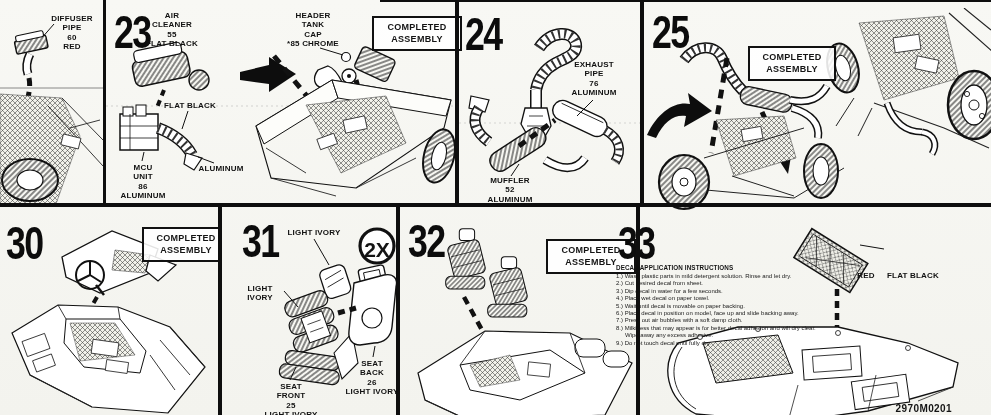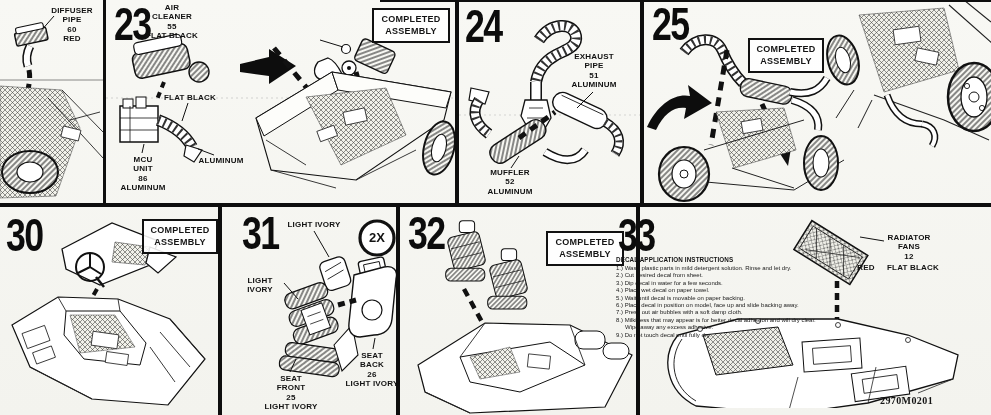--- a/index.html
+++ b/index.html
@@ -1,33 +1,33 @@
 <!DOCTYPE html>
 <html><head>
 <meta charset="utf-8">
 <style>
   html,body{margin:0;padding:0;background:#e8e8e4;}
   #sheet{position:relative;width:991px;height:415px;background:linear-gradient(#f8f8f4,#f3f3ee);
          font-family:"Liberation Sans",sans-serif;color:#141414;overflow:hidden;}
-  .panel{position:absolute;overflow:hidden;}
+  .panel{position:absolute;overflow:hidden;margin-top:8px;}
   .art{position:absolute;left:0;top:0;}
   .divider{position:absolute;background:#0e0e0e;}
   .step{position:absolute;font-weight:bold;font-size:42px;line-height:.9;color:#0c0c0c;
         letter-spacing:-2px;transform:scale(.85,1.08);transform-origin:top left;}
   .lbl{position:absolute;font-size:8px;line-height:1.18;font-weight:600;text-align:center;
        white-space:pre-line;letter-spacing:.2px;color:#111;}
   .cabox{position:absolute;border:2px solid #111;background:rgba(255,255,255,.88);
          font-weight:bold;font-size:9px;line-height:1.3;text-align:center;
-         padding:4px 6px;white-space:pre-line;letter-spacing:.3px;}
-  .badge-txt{position:absolute;font-weight:bold;font-size:13px;text-align:center;letter-spacing:0;}
+         padding:4px 12px;white-space:pre-line;letter-spacing:.3px;}
+  .badge-txt{position:absolute;font-weight:bold;font-size:21px;text-align:center;letter-spacing:0;}
   .dl-title{position:absolute;font-size:6.3px;font-weight:bold;letter-spacing:.1px;}
   .dl{position:absolute;margin:0;padding:0;list-style:none;font-size:6px;line-height:7.4px;
       font-weight:500;color:#1a1a1a;}
   .dl li{padding-left:9px;text-indent:-9px;}
-  .code{position:absolute;font-weight:bold;font-size:10px;letter-spacing:.4px;font-family:Liberation Serif, serif;}
+  .code{position:absolute;font-weight:bold;font-size:10px;letter-spacing:.4px;text-align:right;}
 </style>
 </head>
 <body>
 
 <div id="sheet">
 
   <section class="panel" style="left:0;top:0;width:103px;height:203px">
     <svg class="art" width="103" height="203">
       <defs>
         <pattern id="ha" patternUnits="userSpaceOnUse" width="4" height="4" patternTransform="rotate(45)">
@@ -131,20 +131,24 @@
     <div class="lbl" style="left:30px;top:3px;width:72px">AIR
 CLEANER
 55
 FLAT BLACK</div>
     <div class="lbl" style="left:56px;top:93px;width:56px">FLAT BLACK</div>
     <div class="lbl" style="left:8px;top:155px;width:58px">MCU
 UNIT
 86
 ALUMINUM</div>
     <div class="lbl" style="left:88px;top:156px;width:54px">ALUMINUM</div>
+    <div class="lbl" style="left:172px;top:3px;width:70px">HEADER
+TANK
+CAP
+*85  CHROME</div>
     <div class="cabox" style="left:266px;top:8px;width:62px">COMPLETED
 ASSEMBLY</div>
   </section>
 
   <section class="panel" style="left:459px;top:0;width:181px;height:203px">
     <svg class="art" width="181" height="203">
       <defs>
         <pattern id="hc" patternUnits="userSpaceOnUse" width="4" height="4" patternTransform="rotate(45)">
           <rect width="4" height="4" fill="#f7f7f2"></rect>
             <line x1="2" y1="0" x2="2" y2="4" stroke="#2b2b2b" stroke-width="1.1"></line>
@@ -181,21 +185,21 @@
         <path d="M86,152 C104,163 118,162 126,150" stroke="#111" stroke-width="9" fill="none"></path>
         <path d="M86,152 C104,163 118,162 126,150" stroke="#fff" stroke-width="6" fill="none"></path>
       </g>
       <path d="M60,138 L96,112" stroke="#111" stroke-width="5" stroke-dasharray="8 6" fill="none"></path>
       <path d="M134,92 L118,108" stroke="#111" stroke-width="1"></path>
       <path d="M52,168 L60,156" stroke="#111" stroke-width="1"></path>
     </svg>
     <div class="step" style="left:6px;top:6px">24</div>
     <div class="lbl" style="left:100px;top:52px;width:70px">EXHAUST
 PIPE
-51
+76
 ALUMINUM</div>
     <div class="lbl" style="left:14px;top:168px;width:74px">MUFFLER
 52
 ALUMINUM</div>
   </section>
 
   <section class="panel" style="left:644px;top:0;width:347px;height:203px">
     <svg class="art" width="347" height="203">
       <defs>
         <pattern id="hd" patternUnits="userSpaceOnUse" width="4" height="4" patternTransform="rotate(45)">
@@ -449,23 +453,20 @@
       <li>1.) Wash plastic parts in mild detergent solution. Rinse and let dry.</li>
       <li>2.) Cut desired decal from sheet.</li>
       <li>3.) Dip decal in water for a few seconds.</li>
       <li>4.) Place wet decal on paper towel.</li>
       <li>5.) Wait until decal is movable on paper backing.</li>
       <li>6.) Place decal in position on model, face up and slide backing away.</li>
       <li>7.) Press out air bubbles with a soft damp cloth.</li>
       <li>8.) Milkiness that may appear is for better decal adhesion and will dry clear. Wipe away any excess adhesive.</li>
       <li>9.) Do not touch decal until fully dry.</li>
     </ol>
-    <div class="lbl" style="left:268px;top:26px;width:66px">RADIATOR
-FANS
-12</div>
     <div class="lbl" style="left:244px;top:56px;width:28px">RED</div>
     <div class="lbl" style="left:274px;top:56px;width:62px">FLAT BLACK</div>
     <div class="code" style="left:272px;top:188px;width:72px">2970M0201</div>
   </section>
 
   <div class="divider" style="left:380px;top:0;width:611px;height:2px"></div>
   <div class="divider" style="left:103px;top:0;width:3px;height:207px"></div>
   <div class="divider" style="left:455px;top:0;width:4px;height:207px"></div>
   <div class="divider" style="left:640px;top:0;width:4px;height:207px"></div>
   <div class="divider" style="left:0;top:203px;width:991px;height:4px"></div>

